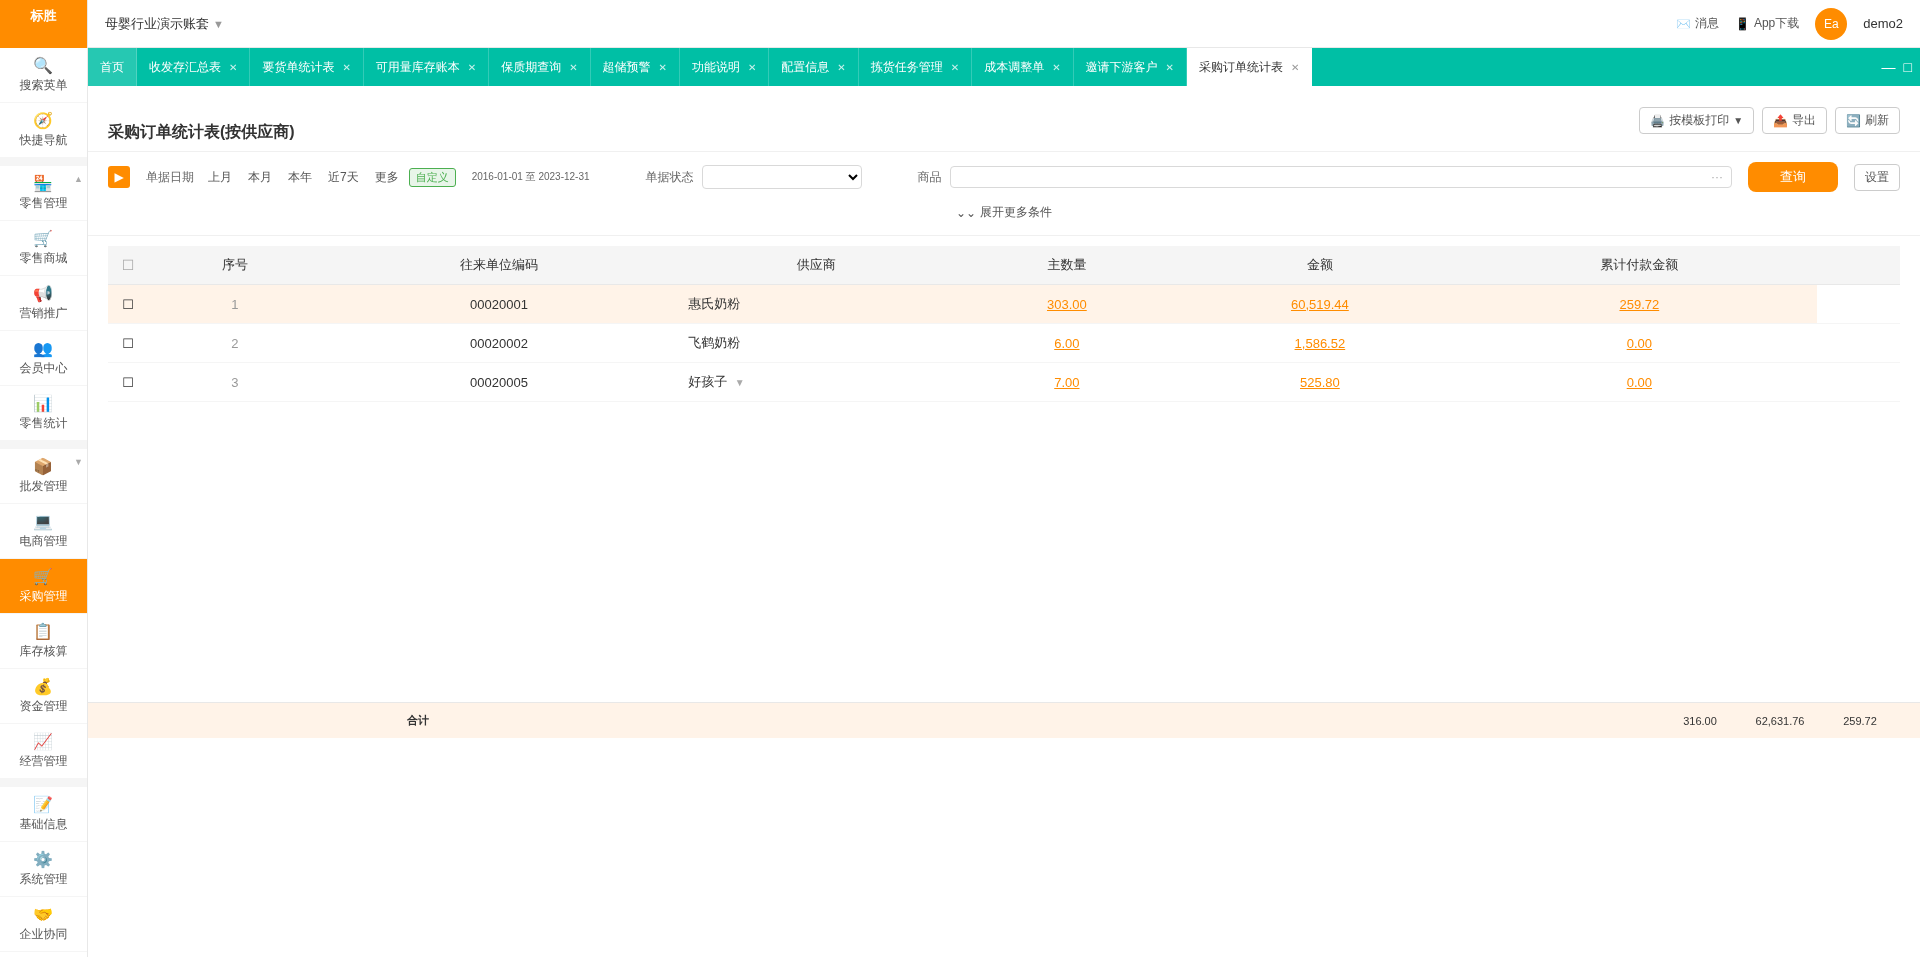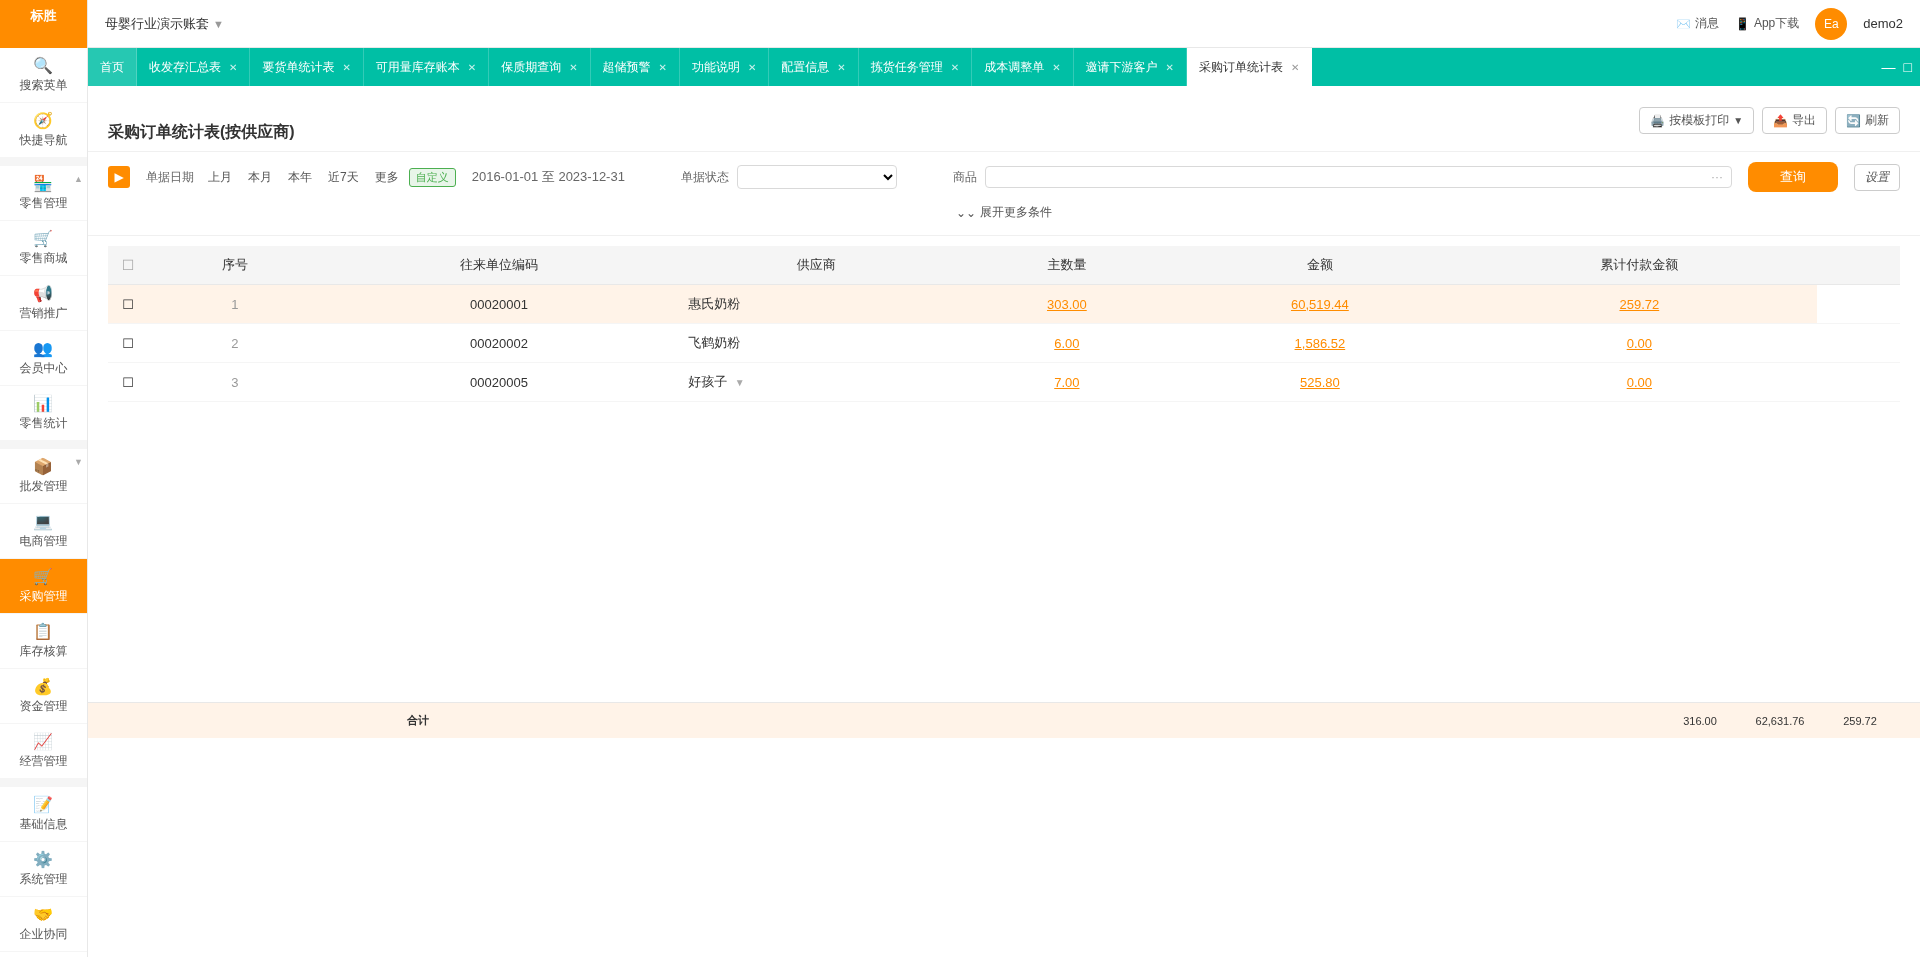--- a/index.html
+++ b/index.html
@@ -148,21 +148,21 @@
       display: flex; align-items: center; gap: 4px;
     }
     .btn-query {
       background: #ff8c00; color: #fff; border: none;
       padding: 6px 32px; border-radius: 8px;
       font-size: 13px; cursor: pointer;
     }
     .btn-settings {
       background: #fff; color: #555; border: 1px solid #ccc;
       padding: 4px 10px; border-radius: 4px;
-      font-size: 12px; cursor: pointer; font-style: italic;
+      font-size: 12px; cursor: pointer;
     }
 
     
     .filter-area {
       padding: 10px 20px;
       background: #fff;
       border-bottom: 1px solid #f0f0f0;
     }
     .filter-row {
       display: flex; align-items: center; gap: 16px; margin-bottom: 8px;
@@ -183,21 +183,21 @@
     .filter-date-btn {
       background: none; border: none; cursor: pointer;
       font-size: 12px; color: #555; padding: 2px 6px;
       border-radius: 3px;
     }
     .filter-custom-tag {
       background: #e8f5e9; color: #4caf50; padding: 1px 6px;
       border-radius: 3px; font-size: 11px; border: 1px solid #4caf50;
       cursor: pointer;
     }
-    .filter-date-range { font-size: 13px; color: #666; }
+    .filter-date-range { font-size: 10px; color: #666; }
     .filter-select {
       display: flex; align-items: center; gap: 4px;
     }
     .filter-select select {
       border: 1px solid #d9d9d9; border-radius: 4px;
       padding: 3px 8px; font-size: 12px; min-width: 160px;
       background: #fff; cursor: pointer;
     }
     .filter-input-wrap {
       flex: 1; display: flex; align-items: center;

